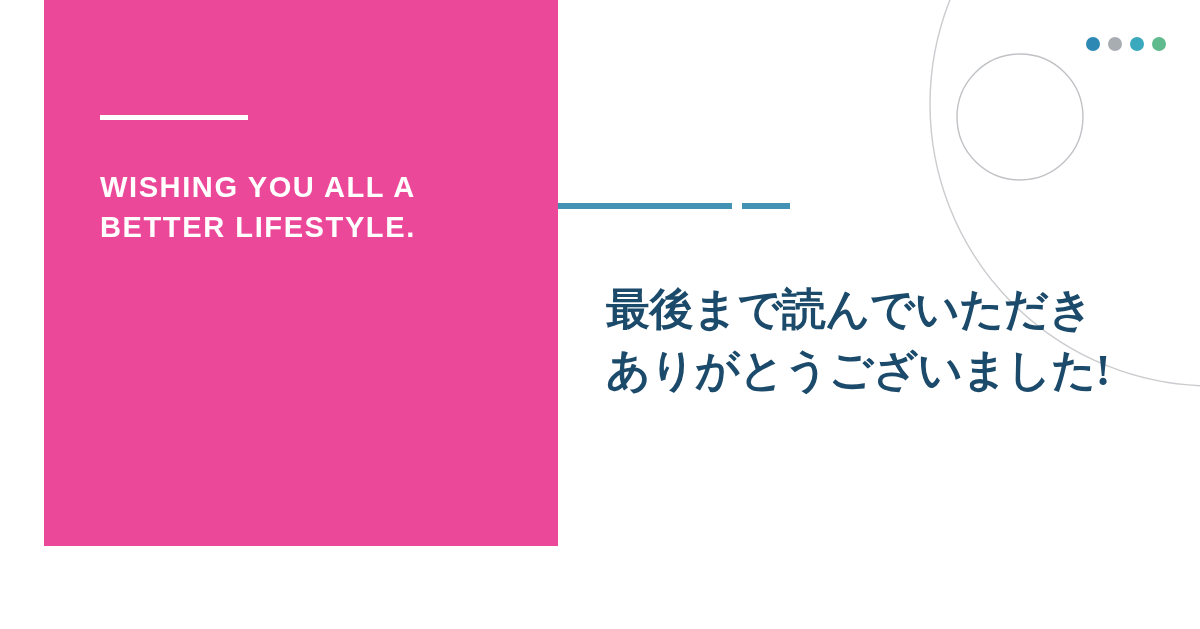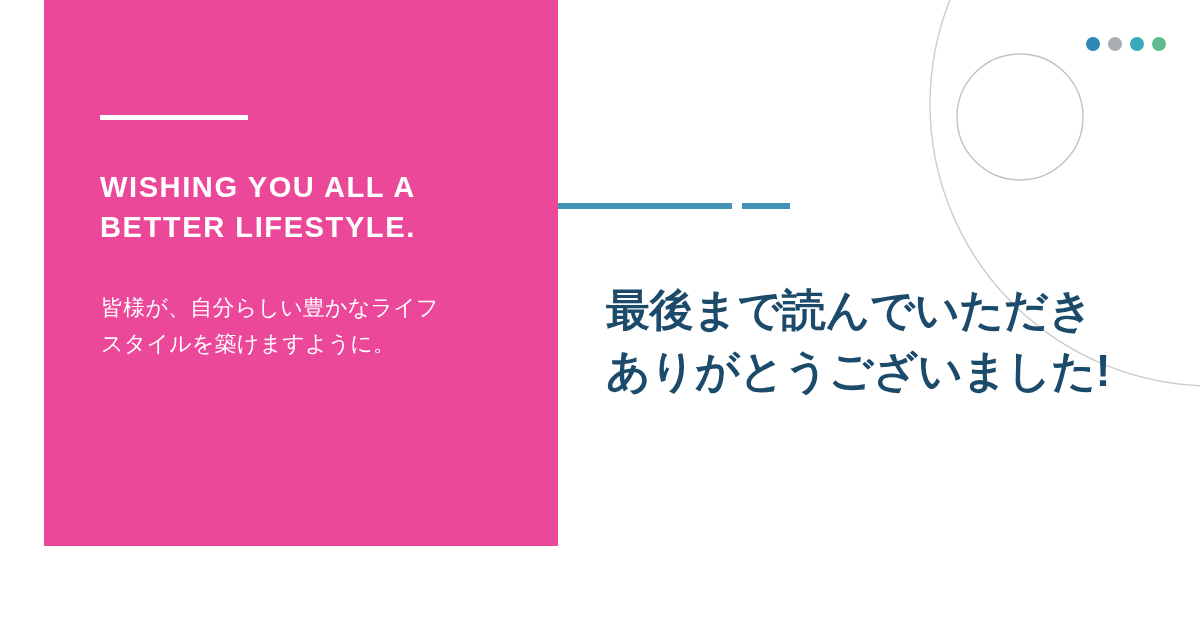--- a/index.html
+++ b/index.html
@@ -116,21 +116,21 @@
     background: #4292b4;
   }
 
   
   #main-heading {
     position: absolute;
     left: 606px;
     top: 280px;
     width: 560px;
     color: #1b4a6b;
-    font-family: Liberation Sans, sans-serif;
+    font-family: Liberation Serif, serif;
     font-weight: bold;
     font-size: 44px;
     line-height: 1.38;
     letter-spacing: -0.5px;
     white-space: pre-line;
   }
 </style>
 </head>
 <body>
 
@@ -145,21 +145,20 @@
     <span class="dot" style="background:#2d89b4;"></span>
     <span class="dot" style="background:#a8adb2;"></span>
     <span class="dot" style="background:#3aa8bd;"></span>
     <span class="dot" style="background:#5fbb8e;"></span>
   </div>
 
   <div id="blue-panel">
     <div id="panel-accent-line"></div>
     <div id="panel-headline">Wishing you all a
 better lifestyle.</div>
-    <div id="panel-body">皆様が、自分らしい豊かなライフスタイルを築けますように。</div>
   </div>
 
   <div id="divider-long"></div>
   <div id="divider-short"></div>
 
   <div id="main-heading">最後まで読んでいただき
 ありがとうございました!</div>
 
 </div>
 

